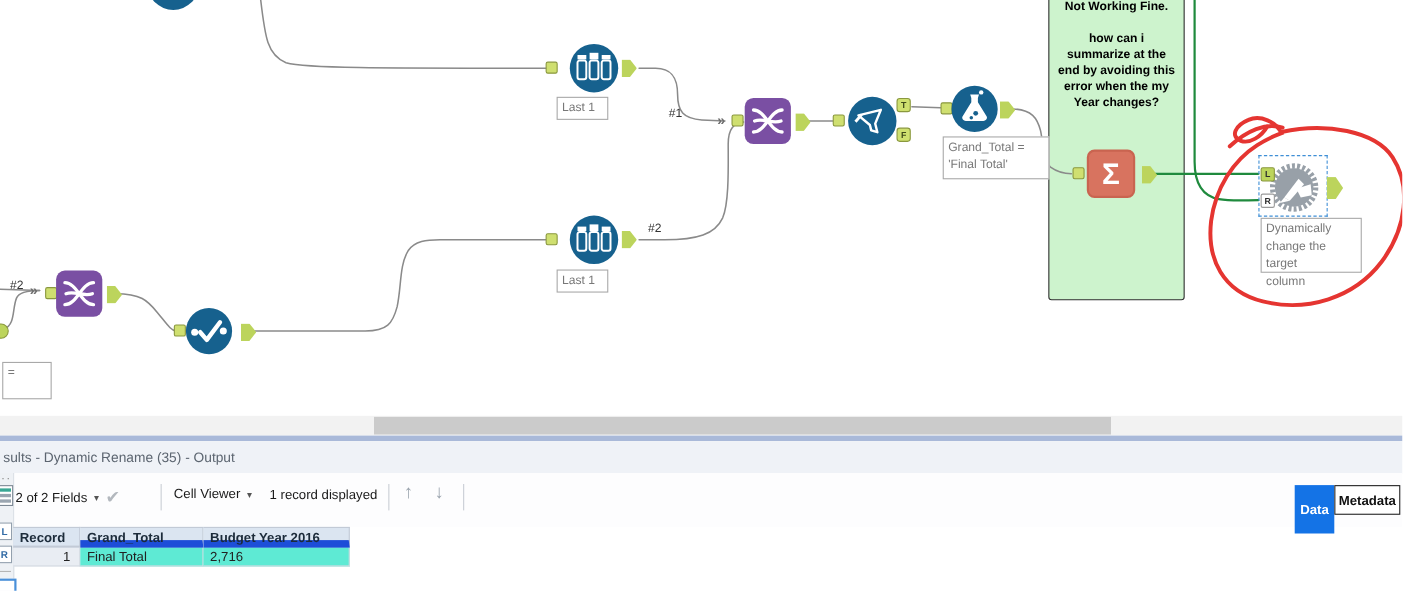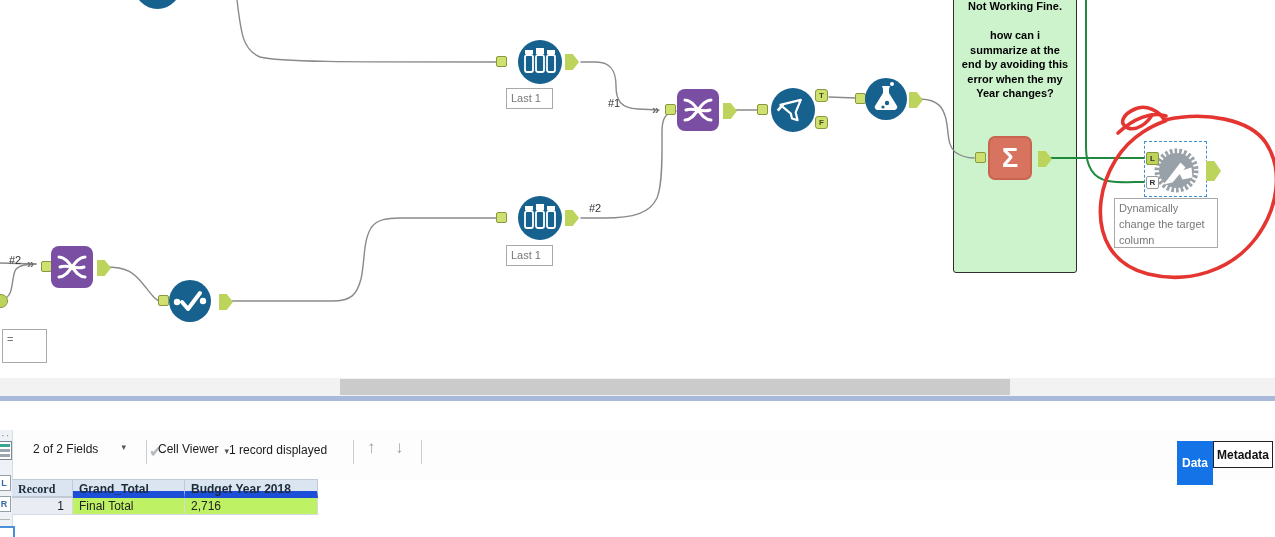--- a/index.html
+++ b/index.html
@@ -44,24 +44,24 @@
               box-sizing:border-box;display:flex;align-items:center;}
   #search-input{border:none;outline:none;flex:1;font-size:12.5px;color:#444;background:transparent;
                 font-family:"Liberation Sans",sans-serif;}
   #search-input::placeholder{color:#9aa2ac;}
   #data-btn{left:1177px;top:40px;width:36px;height:44px;background:#1473e6;color:#fff;font-size:12px;font-weight:bold;
             display:flex;align-items:center;justify-content:center;}
   #meta-btn{left:1213px;top:40px;width:60px;height:27px;background:#fff;color:#111;font-size:12px;font-weight:bold;
             border:1px solid #222;box-sizing:border-box;display:flex;align-items:center;justify-content:center;}
   .th{background:#dbe5f1;font-size:12px;font-weight:bold;color:#1c2b3a;box-sizing:border-box;
       border-right:1px solid #c2cad6;border-top:1px solid #c2cad6;padding:2px 0 0 6px;}
-  .td{background:#bef264;font-size:12px;color:#222;box-sizing:border-box;border-right:1px solid #d4dae2;
+  .td{background:#5eead4;font-size:12px;color:#222;box-sizing:border-box;border-right:1px solid #d4dae2;
       border-bottom:1px solid #d4dae2;padding:1px 4px 0 6px;}
   .green-under{border-bottom:7px solid #1d4ed8;}
-  .gray-under{border-bottom:2px solid #c2cad6;font-family:Liberation Serif, serif;}
+  .gray-under{border-bottom:2px solid #c2cad6;}
   svg{display:block;}
 </style>
 </head>
 <body>
 
 <div id="canvas" class="abs">
 
   <div id="comment-box" class="abs">Not Working Fine.
 
 how can i
@@ -186,20 +186,22 @@
   <div class="abs anchor-in" style="left:855px;top:93px"></div>
   <div class="abs tool-circle" style="left:865px;top:78px;width:42px;height:42px">
     <svg width="42" height="42" viewBox="-21 -21 42 42">
       <path d="M-4,-13 h8 l-1,3 v4 l8,13 c1,2 -1,4 -3,4 h-16 c-2,0 -4,-2 -3,-4 l8,-13 v-4 z" fill="#fff"></path>
       <circle cx="1" cy="4" r="2.2" fill="#16618e"></circle>
       <circle cx="-3" cy="8" r="1.6" fill="#16618e"></circle>
       <circle cx="6" cy="-15" r="2" fill="#fff"></circle>
     </svg>
   </div>
   <div class="abs anchor-out" style="left:909px;top:92px"></div>
+  <div class="abs note-box" style="left:857px;top:124px;width:97px;height:39px">Grand_Total =
+'Final Total'</div>
 
   <div class="abs anchor-in" style="left:975px;top:152px"></div>
   <div id="summarize-tool" class="abs">
     <span>Σ</span>
   </div>
   <div class="abs anchor-out" style="left:1038px;top:151px"></div>
 
   <div id="dr-selection" class="abs"></div>
   <div class="abs" style="left:1154px;top:148px;width:45px;height:45px">
     <svg width="45" height="45" viewBox="-22.5 -22.5 45 45">
@@ -208,77 +210,80 @@
       <g fill="#fff">
         <path d="M-9,9 L4,-8 L9,-3 L-4,12 Z"></path>
         <path d="M-13,14 L-9,9 L-4,12 Z"></path>
         <path d="M2,1 L15,-3 L16,7 L6,9 Z"></path>
       </g>
     </svg>
   </div>
   <div class="abs lr-anchor" style="left:1146px;top:152px;background:#bcd45c;border:1px solid #8a983e">L</div>
   <div class="abs lr-anchor" style="left:1146px;top:176px;background:#fff;border:1px solid #9a9a9a">R</div>
   <div class="abs anchor-out" style="left:1206px;top:161px;width:15px;height:20px"></div>
-  <div class="abs note-box" style="left:1114px;top:198px;width:104px;height:50px">Dynamically
+  <div class="abs note-box" style="left:1146px;top:198px;width:92px;height:50px">Dynamically
 change the target
 column</div>
 
   <svg class="abs" style="left:0;top:0" width="1275" height="378" viewBox="0 0 1275 378">
     <g fill="none" stroke="#e53531" stroke-width="3.6" stroke-linecap="round">
       <path d="M1165,120 C1205,111 1250,119 1266,143 C1283,169 1279,207 1256,238 C1231,271 1188,284 1148,274
                C1112,265 1097,236 1101,201 C1105,171 1121,146 1143,132 C1149,128 1157,124 1165,121
                C1160,111 1146,104 1135,109 C1123,114 1118,124 1128,128 C1136,131 1147,124 1152,115"></path>
       <path d="M1118,133 C1133,119 1151,111 1166,116"></path>
     </g>
   </svg>
 </div>
 
 <div id="hscroll-track" class="abs"></div>
 <div id="hscroll-thumb" class="abs"></div>
 <div id="panel-band" class="abs"></div>
 
 <div id="panel" class="abs">
+  <div id="panel-titlebar" class="abs">
+    <span id="panel-title" class="abs">sults - Dynamic Rename (35) - Output</span>
+  </div>
 
   <div id="left-strip" class="abs">
     <span class="abs" style="left:1px;top:-1px;font-size:11px;color:#8a8a8a;letter-spacing:1px">··</span>
     <div class="abs" style="left:-4px;top:11px;width:14px;height:17px;border:1px solid #7c8894;background:#fff">
       <div style="margin:2px 1px;height:3px;background:#3aa794"></div>
       <div style="margin:2px 1px;height:3px;background:#9aa5b0"></div>
       <div style="margin:2px 1px;height:3px;background:#9aa5b0"></div>
     </div>
     <div class="abs" style="left:-3px;top:45px;width:12px;height:14px;border:1px solid #93a0ae;background:#fff;
          font-size:9px;font-weight:bold;color:#336ca6;display:flex;align-items:center;justify-content:center">L</div>
     <div class="abs" style="left:-3px;top:66px;width:12px;height:14px;border:1px solid #93a0ae;background:#fff;
          font-size:9px;font-weight:bold;color:#336ca6;display:flex;align-items:center;justify-content:center">R</div>
     <div class="abs" style="left:0;top:89px;width:10px;height:1px;background:#b5b5b5"></div>
     <div class="abs" style="left:-3px;top:96px;width:14px;height:12px;border:2px solid #4a90d9;background:#fff"></div>
   </div>
 
   <div class="abs" style="left:13px;top:29px;width:1262px;height:49px;background:#fdfdfe">
-    <div class="abs" style="left:20px;top:12px;display:flex;align-items:flex-start;gap:23px">
+    <div class="abs" style="left:1px;top:12px;display:flex;align-items:center;gap:6px">
       <span class="toolbar-text">2 of 2 Fields</span>
       <span class="caret">▾</span>
       <span id="check-icon">✔</span>
     </div>
     <div class="abs tb-sep" style="left:133px;top:10px"></div>
     <div class="abs" style="left:145px;top:12px;display:flex;align-items:flex-end;gap:6px">
       <span class="toolbar-text">Cell Viewer</span>
       <span class="caret">▾</span>
     </div>
-    <span class="abs toolbar-text" style="left:216px;top:13px">1 record displayed</span>
+    <span class="abs toolbar-text" style="left:232px;top:13px">1 record displayed</span>
     <div class="abs tb-sep" style="left:340px;top:10px"></div>
     <span class="abs nav-arrow" style="left:354px;top:8px">↑</span>
     <span class="abs nav-arrow" style="left:382px;top:8px">↓</span>
     <div class="abs tb-sep" style="left:408px;top:10px"></div>
   </div>
 
   <div id="data-btn" class="abs">Data</div>
   <div id="meta-btn" class="abs">Metadata</div>
 
   <div class="abs" style="left:12px;top:78px">
     <div class="abs th gray-under" style="left:0;top:0;width:61px;height:19px">Record</div>
     <div class="abs th green-under" style="left:61px;top:0;width:112px;height:19px">Grand_Total</div>
-    <div class="abs th green-under" style="left:173px;top:0;width:133px;height:19px">Budget Year 2018</div>
+    <div class="abs th green-under" style="left:173px;top:0;width:133px;height:19px">Budget Year 2016</div>
     <div class="abs td" style="left:0;top:19px;width:61px;height:17px;background:#e9edf3;text-align:right;padding-right:8px">1</div>
     <div class="abs td" style="left:61px;top:19px;width:112px;height:17px">Final Total</div>
     <div class="abs td" style="left:173px;top:19px;width:133px;height:17px">2,716</div>
   </div>
 </div>
 
 </body></html>

